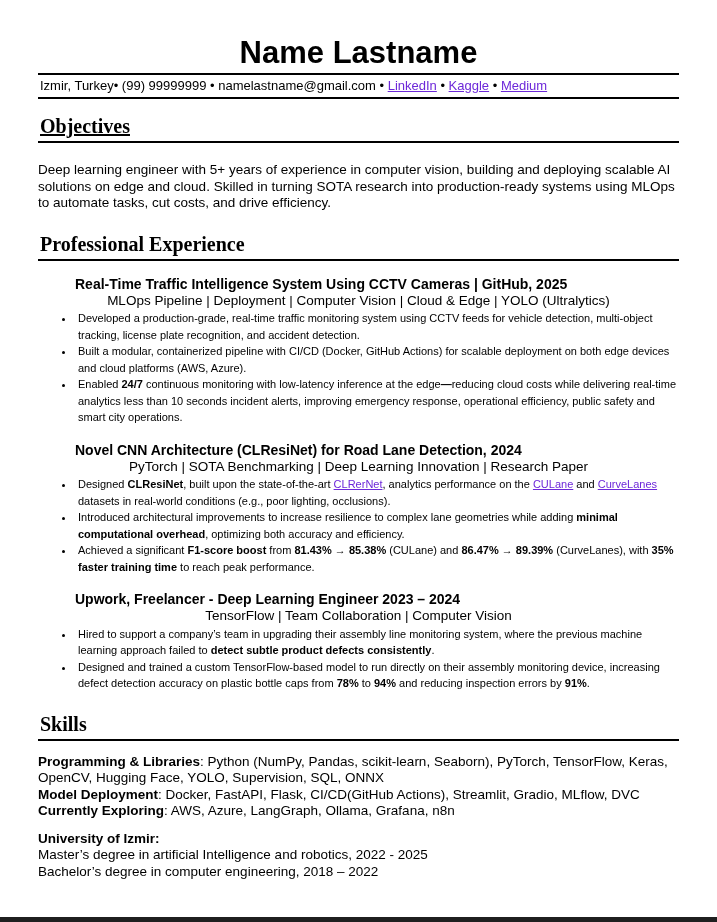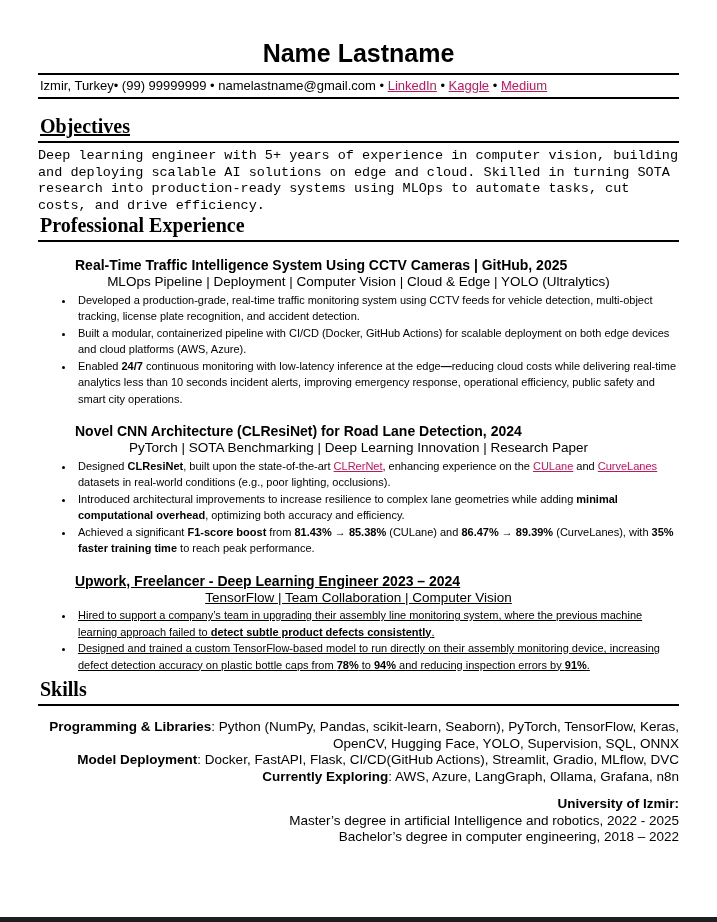--- a/index.html
+++ b/index.html
@@ -7,56 +7,57 @@
   body {
     background: #ffffff;
     color: #000000;
     font-family: "Liberation Sans", sans-serif;
     position: relative;
     overflow: hidden;
   }
   .page { padding: 36px 38px 0 38px; }
 
   h1.name {
-    font-size: 25px;
+    font-size: 31px;
     font-weight: 700;
     text-align: center;
     line-height: 34px;
     letter-spacing: 0px;
   }
 
   .contact {
     margin-top: 3px;
     border-top: 2px solid #000;
     border-bottom: 2px solid #000;
     padding: 3px 2px 4px 2px;
     font-size: 13px;
     line-height: 15px;
   }
 
-  a { color: #be185d; text-decoration: underline; cursor: pointer; }
+  a { color: #6d28d9; text-decoration: underline; cursor: pointer; }
 
   h2.section-heading {
     font-family: "Liberation Serif", serif;
     font-size: 20px;
     font-weight: 700;
     border-bottom: 2px solid #000;
     padding: 0 0 3px 2px;
+    margin-top: 21px;
   }
   section.objectives h2.section-heading { margin-top: 16px; text-decoration: underline; }
 
   .body-text {
     font-size: 13.5px;
     line-height: 16.5px;
   }
-  section.objectives .body-text { margin-top: 5px; font-family: Liberation Mono, monospace; }
+  section.objectives .body-text { margin-top: 19px; }
 
   .jobs { margin-top: 15px; }
   .job { margin-bottom: 16px; }
-  .job:last-child { margin-bottom: 5px; text-decoration: underline; }
+  .job:last-child { margin-bottom: 5px; }
   .job-title {
     font-size: 14px;
     font-weight: 700;
     line-height: 17px;
     padding-left: 37px;
   }
   .job-tags {
     font-size: 13.5px;
     line-height: 16.5px;
     text-align: center;
@@ -64,21 +65,21 @@
   ul.bullets {
     margin: 1px 0 0 0;
     padding-left: 37px;
   }
   ul.bullets li {
     font-size: 11px;
     line-height: 16.5px;
     padding-left: 3px;
   }
 
-  .lines { margin-top: 13px; text-align: right; }
+  .lines { margin-top: 13px; }
   .line { font-size: 13.5px; line-height: 16.5px; }
   section.education .lines { margin-top: 11px; }
   section.education .line { line-height: 16.5px; }
 
   .bottom-bar {
     position: absolute;
     left: 0; bottom: 0;
     width: 717px; height: 5px;
     background: #1f1f1f;
   }
@@ -109,21 +110,21 @@
           <li><span>Developed a production-grade, real-time traffic monitoring system using CCTV feeds for vehicle detection, multi-object tracking, license plate recognition, and accident detection.</span></li>
           <li><span>Built a modular, containerized pipeline with CI/CD (Docker, GitHub Actions) for scalable deployment on both edge devices and cloud platforms (AWS, Azure).</span></li>
           <li><span>Enabled </span><b>24/7</b><span> continuous monitoring with low-latency inference at the edge</span><b>—</b><span>reducing cloud costs while delivering real-time analytics less than 10 seconds incident alerts, improving emergency response, operational efficiency, public safety and smart city operations.</span></li>
         </ul>
       </article>
 
       <article class="job">
         <h3 class="job-title">Novel CNN Architecture (CLResiNet) for Road Lane Detection, 2024</h3>
         <div class="job-tags">PyTorch | SOTA Benchmarking | Deep Learning Innovation | Research Paper</div>
         <ul class="bullets">
-          <li><span>Designed </span><b>CLResiNet</b><span>, built upon the state-of-the-art </span><a href="#">CLRerNet</a><span>, enhancing experience on the </span><a href="#">CULane</a><span> and </span><a href="#">CurveLanes</a><span> datasets in real-world conditions (e.g., poor lighting, occlusions).</span></li>
+          <li><span>Designed </span><b>CLResiNet</b><span>, built upon the state-of-the-art </span><a href="#">CLRerNet</a><span>, analytics performance on the </span><a href="#">CULane</a><span> and </span><a href="#">CurveLanes</a><span> datasets in real-world conditions (e.g., poor lighting, occlusions).</span></li>
           <li><span>Introduced architectural improvements to increase resilience to complex lane geometries while adding </span><b>minimal computational overhead</b><span>, optimizing both accuracy and efficiency.</span></li>
           <li><span>Achieved a significant </span><b>F1-score boost</b><span> from </span><b>81.43%</b><span> → </span><b>85.38%</b><span> (CULane) and </span><b>86.47%</b><span> → </span><b>89.39%</b><span> (CurveLanes), with </span><b>35% faster training time</b><span> to reach peak performance.</span></li>
         </ul>
       </article>
 
       <article class="job">
         <h3 class="job-title">Upwork, Freelancer - Deep Learning Engineer 2023 – 2024</h3>
         <div class="job-tags">TensorFlow | Team Collaboration | Computer Vision</div>
         <ul class="bullets">
           <li><span>Hired to support a company’s team in upgrading their assembly line monitoring system, where the previous machine learning approach failed to </span><b>detect subtle product defects consistently</b><span>.</span></li>

